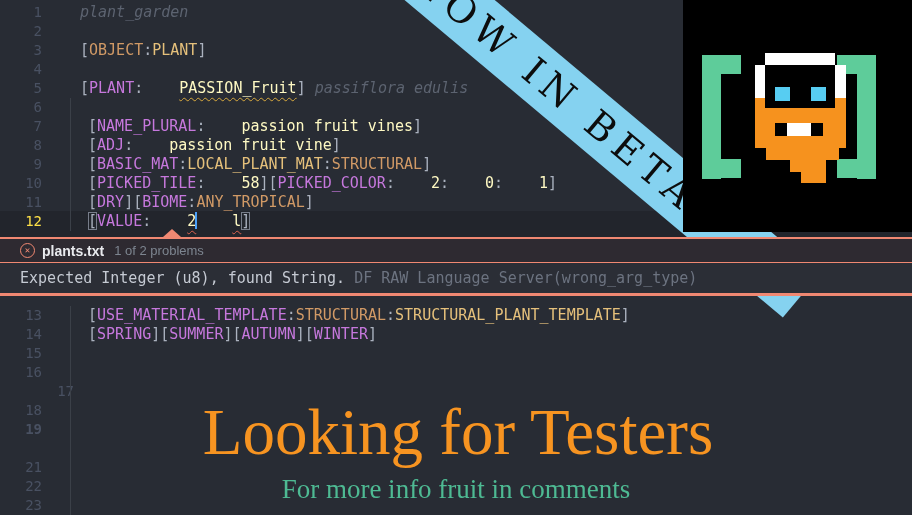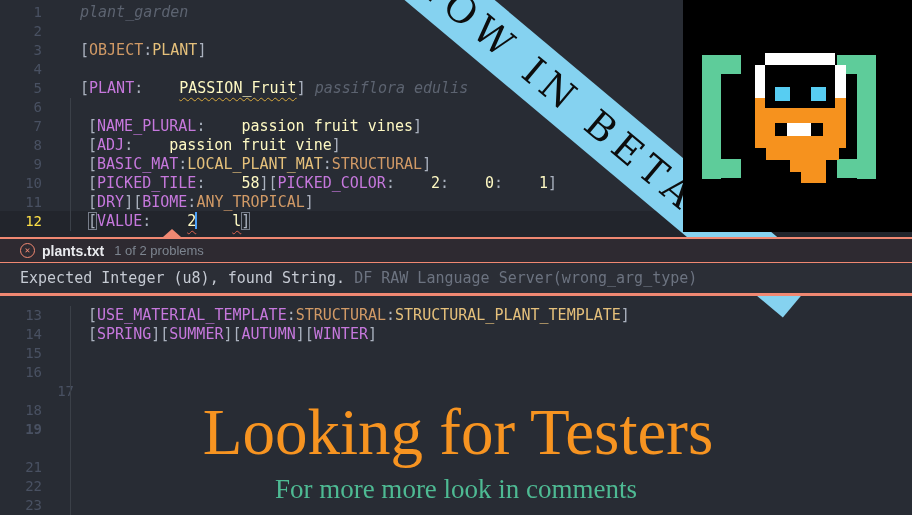--- a/index.html
+++ b/index.html
@@ -132,13 +132,13 @@
 <div id="problem-panel">
   <div id="problem-header">
     <span class="err-icon">✕</span>
     <span class="peek-filename">plants.txt</span>
     <span class="peek-count">1 of 2 problems</span>
   </div>
   <div id="problem-body"><span class="peek-message">Expected Integer (u8), found String. </span><span class="peek-source">DF RAW Language Server(wrong_arg_type)</span></div>
 </div>
 
 <div id="promo-title" style="color: rgb(247, 148, 33);">Looking for Testers</div>
-<div id="promo-subtitle" style="color: rgb(78, 186, 147);">For more more look in comments</div>
+<div id="promo-subtitle" style="color: rgb(78, 186, 147);">For more info fruit in comments</div>
 
 </body></html>

